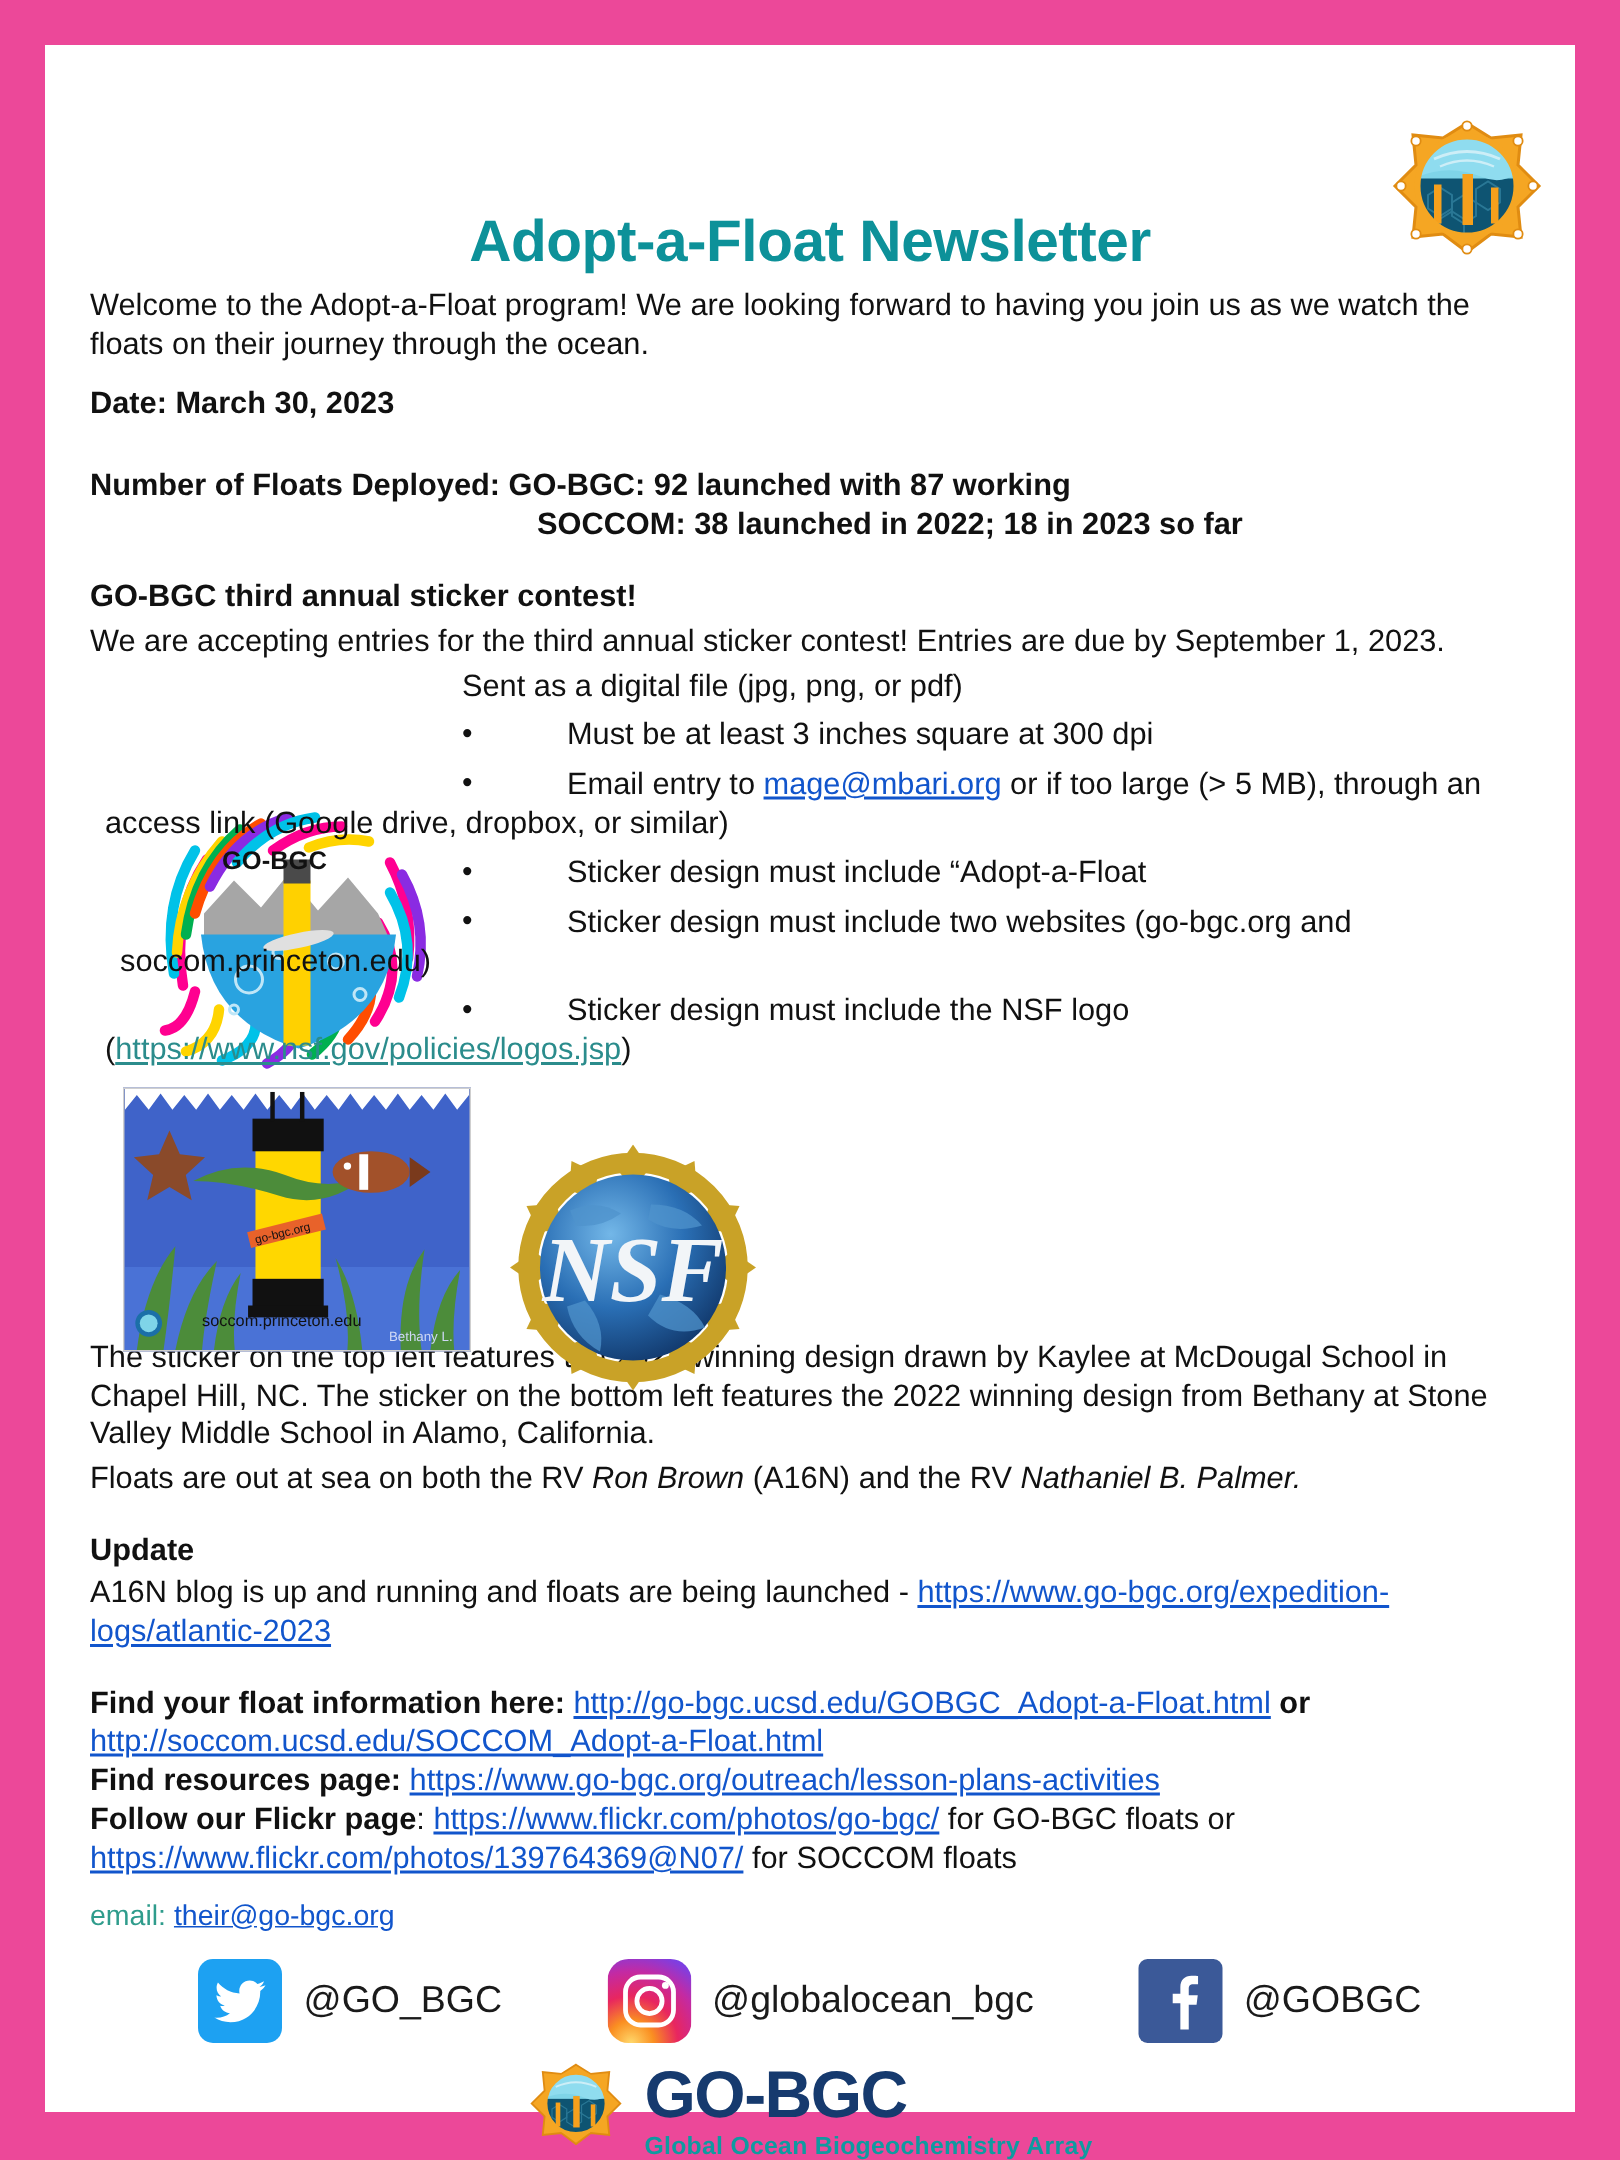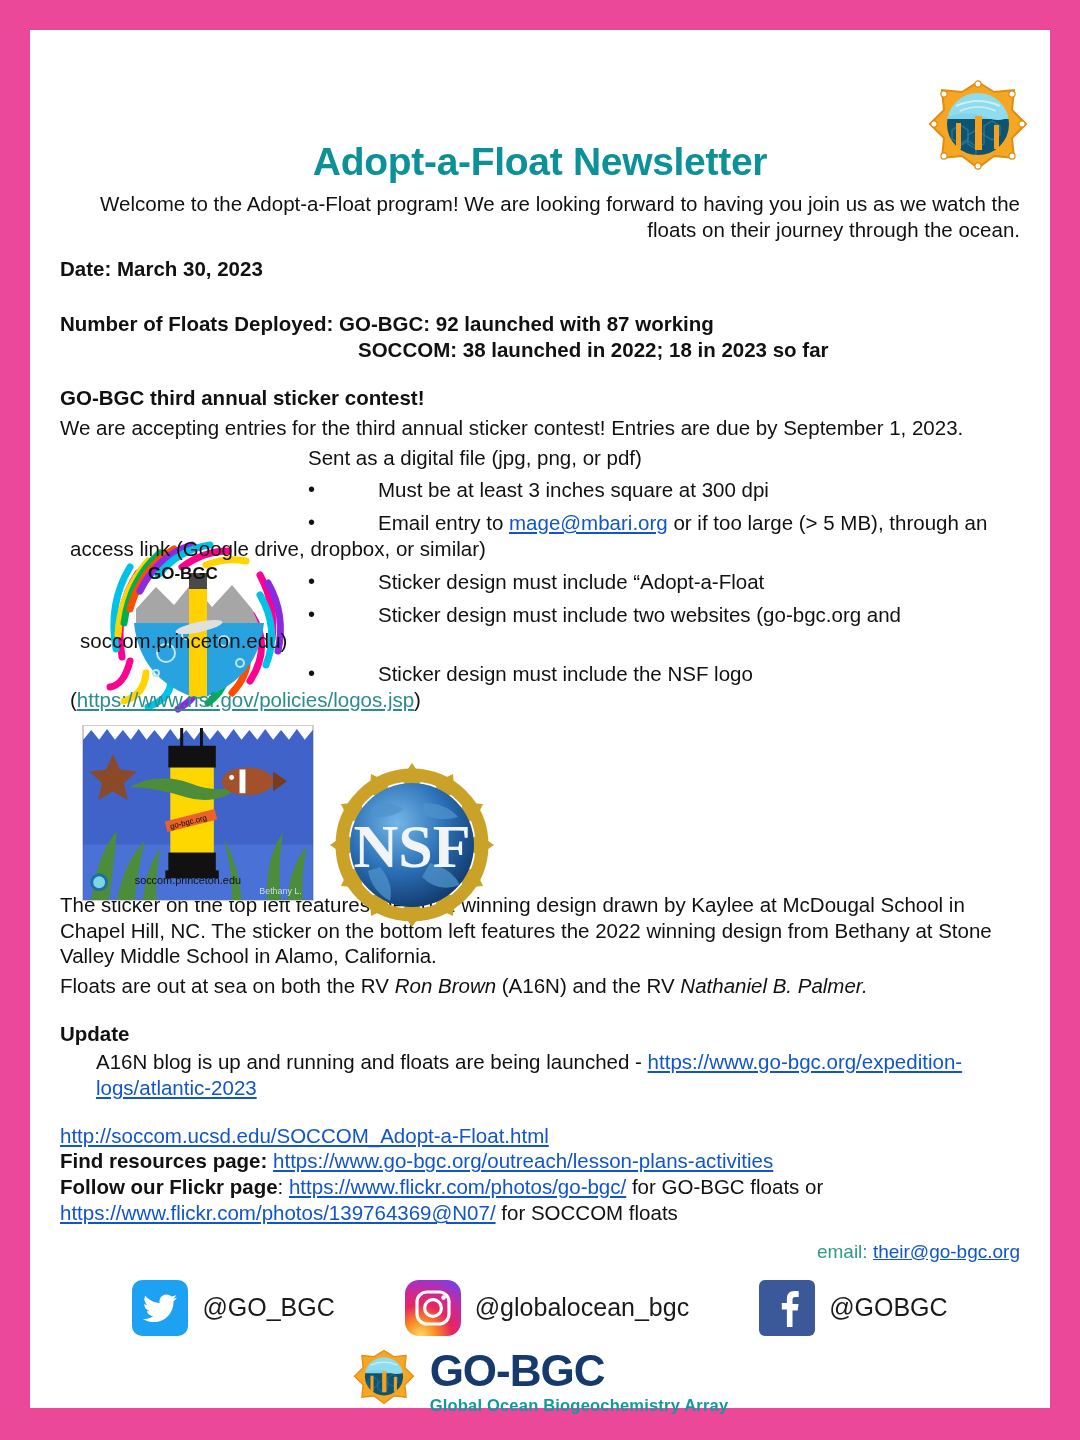--- a/index.html
+++ b/index.html
@@ -43,21 +43,21 @@
     right: 20px; top: 48px;
     width: 104px; height: 104px;
   }
 
   .para {
     font-size: 20.5px;
     color: #111;
     line-height: 1.26;
     margin: 0;
   }
-  .center { text-align: right; }
+  .center { text-align: left; }
   .b { font-weight: bold; }
   .i { font-style: italic; }
   .spacer-sm { height: 13px; }
   .spacer-md { height: 22px; }
   .spacer-lg { height: 30px; }
 
   a, .link {
     color: #1155cc;
     text-decoration: underline;
     word-break: break-word;
@@ -92,22 +92,22 @@
   #art-painting {
     position: absolute;
     left: 22px; top: 280px;
     width: 232px; height: 176px;
     border: 1px solid #cfcfcf;
     background: #3b5bbf;
     overflow: hidden;
   }
   #nsf-logo {
     position: absolute;
-    left: 258px; top: 318px;
-    width: 188px; height: 170px;
+    left: 268px; top: 318px;
+    width: 188px; height: 170px; font-style: italic;
   }
 
   
   #social-row {
     display: flex;
     align-items: center;
     justify-content: center;
     gap: 0px;
     margin-top: 16px;
   }
@@ -368,26 +368,30 @@
 
       <p class="para">The sticker on the top left features the 2021 winning design drawn by Kaylee at McDougal School in Chapel Hill, NC. The sticker on the bottom left features the 2022 winning design from Bethany at Stone Valley Middle School in Alamo, California.</p>
 
       <p class="para" style="margin-top:4px;">
         <span>Floats are out at sea on both the RV </span><span class="i">Ron Brown</span><span> (A16N) and the RV </span><span class="i">Nathaniel B. Palmer.</span>
       </p>
 
       <div class="spacer-md"></div>
 
       <p class="para b">Update</p>
-      <p class="para" style="margin-top:2px;margin-left:36px;">
+      <p class="para" style="margin-top:2px;">
         <span>A16N blog is up and running and floats are being launched - </span><a class="link" href="#">https://www.go-bgc.org/expedition-logs/atlantic-2023</a>
       </p>
 
       <div class="spacer-md"></div>
 
+      <p class="para">
+        <span class="b">Find your float information here:</span>
+        <a class="link" href="#">http://go-bgc.ucsd.edu/GOBGC_Adopt-a-Float.html</a><span class="b"> or</span>
+      </p>
       <p class="para">
         <a class="link" href="#">http://soccom.ucsd.edu/SOCCOM_Adopt-a-Float.html</a>
       </p>
 
       <p class="para">
         <span class="b">Find resources page:</span>
         <a class="link" href="#">https://www.go-bgc.org/outreach/lesson-plans-activities</a>
       </p>
 
       <p class="para">

